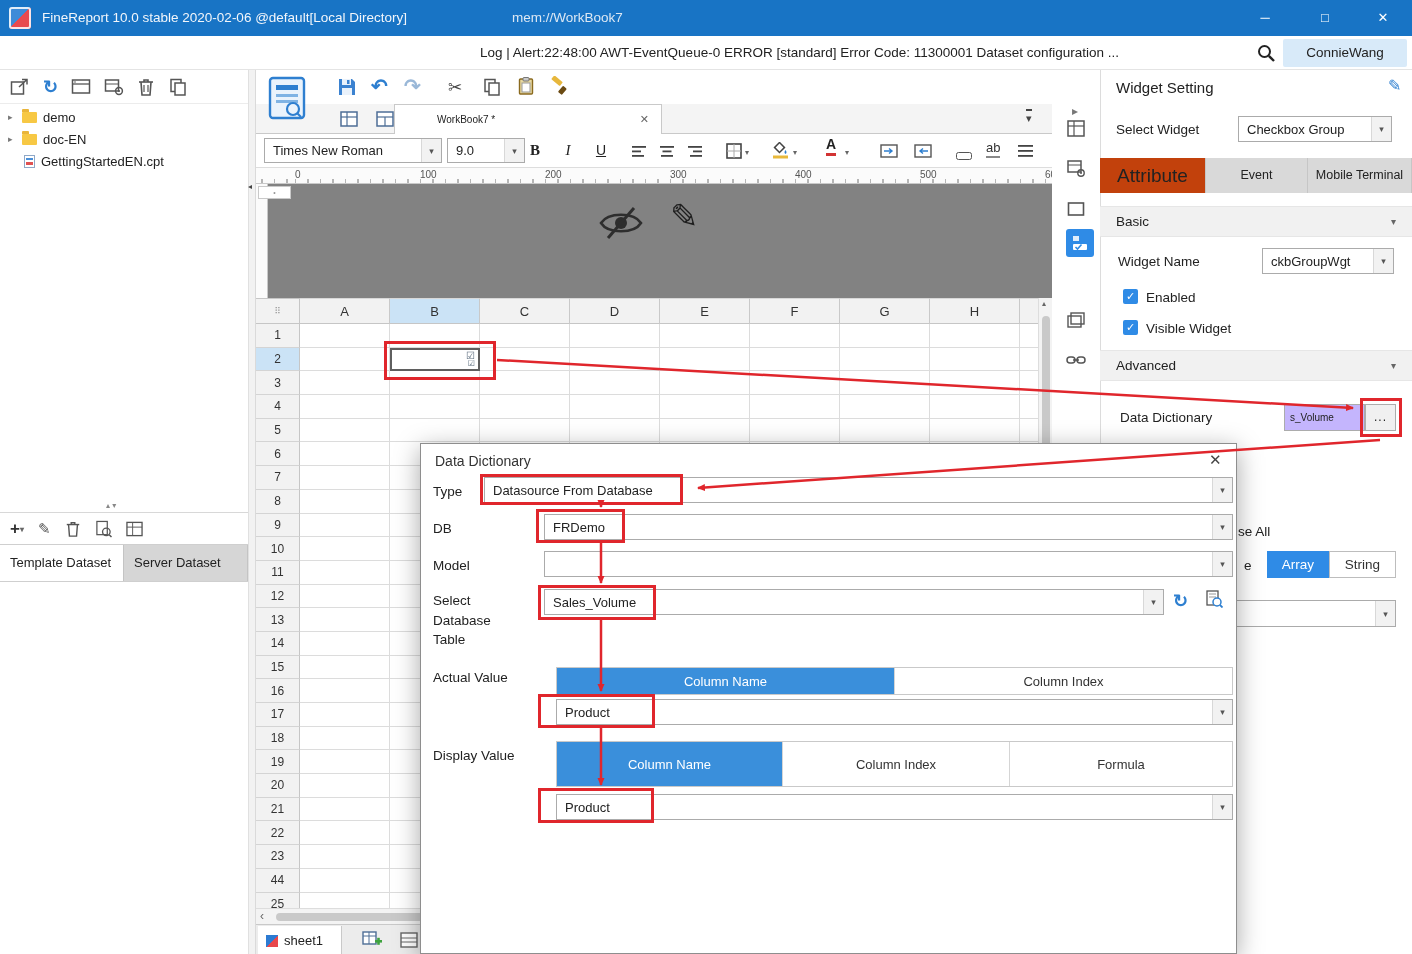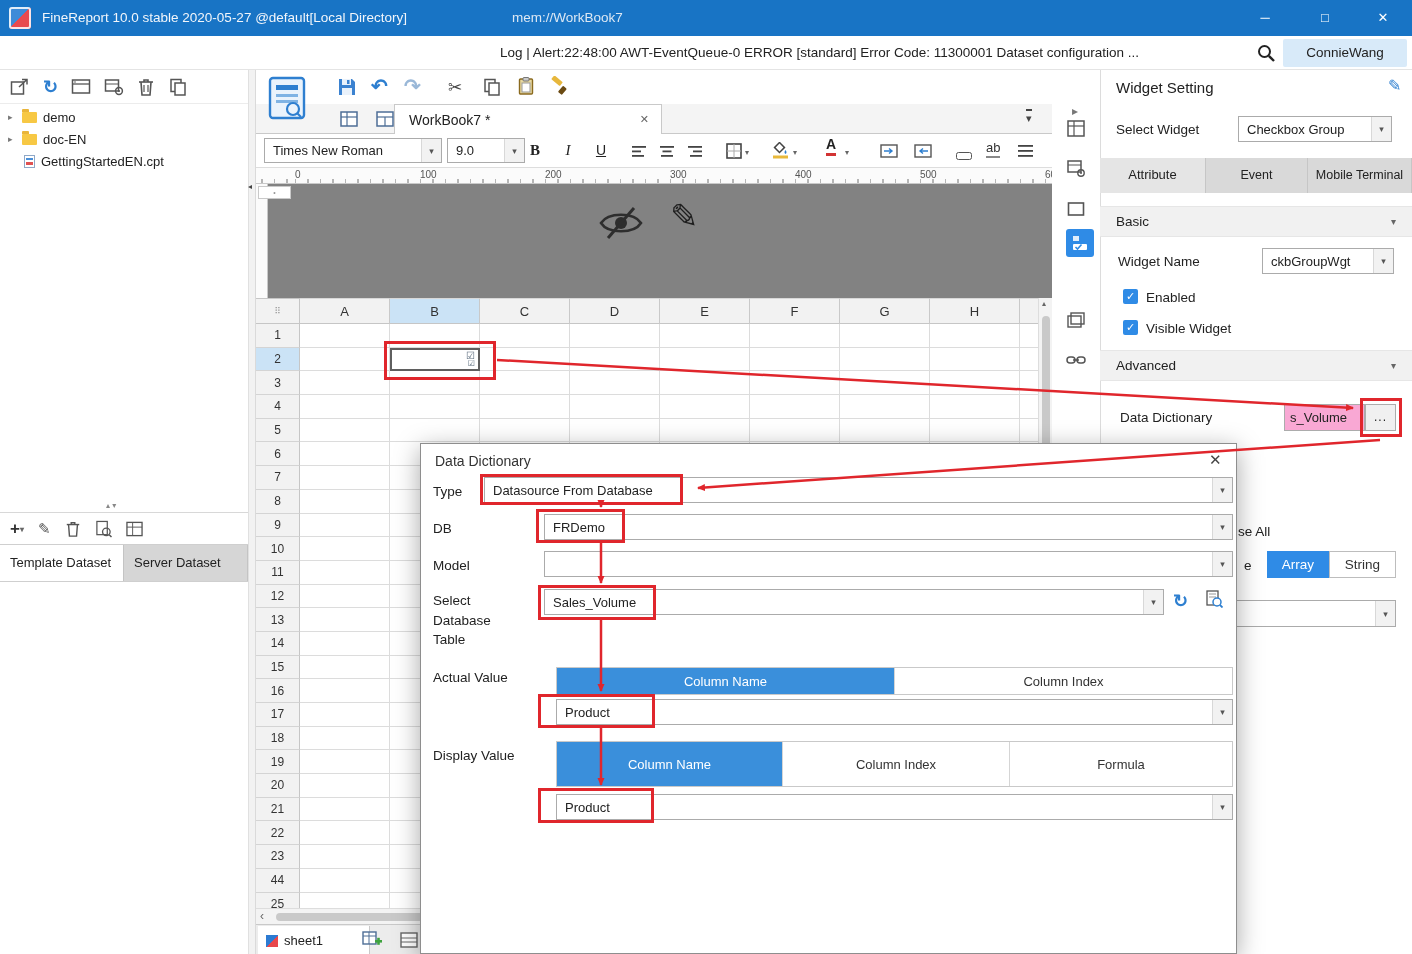--- a/index.html
+++ b/index.html
@@ -8,21 +8,21 @@
 
 .titlebar{position:absolute;left:0;top:0;width:1412px;height:36px;background:#1874C5;color:#F2F6FB}
 .app-logo{position:absolute;left:9px;top:7px;width:22px;height:22px;border-radius:3px;background:linear-gradient(135deg,#3D8BD8 0 50%,#E84A4F 50% 100%);box-shadow:inset 0 0 0 2px rgba(255,255,255,.85)}
 .tb-title{position:absolute;left:42px;top:0;line-height:36px;font-size:13.5px}
 .tb-path{position:absolute;left:512px;top:0;line-height:36px;font-size:13.5px;color:#DCE8F4}
 .winbtn{position:absolute;top:0;width:46px;height:36px;text-align:center;line-height:36px;font-size:13px;color:#fff}
 
 .menubar{position:absolute;left:0;top:36px;width:1412px;height:34px;background:#fff;border-bottom:1px solid #E4E4E4}
 #menu-items{position:absolute;left:6px;top:0;display:flex}
 .menu-item{padding:0 17px;line-height:33px;font-size:13.5px}
-.log-text{position:absolute;left:500px;top:0;line-height:33px;font-size:13.5px;white-space:nowrap;width:748px;overflow:hidden}
+.log-text{position:absolute;left:480px;top:0;line-height:33px;font-size:13.5px;white-space:nowrap;width:748px;overflow:hidden}
 .user-chip{position:absolute;left:1283px;top:3px;width:124px;height:28px;background:#D8EAF9;text-align:center;line-height:28px;font-size:13.5px;border-radius:2px}
 
 .ltoolbar{position:absolute;left:0;top:70px;width:248px;height:34px;background:#fff;border-bottom:1px solid #ECECEC;display:flex;align-items:center;gap:13px;padding-left:10px}
 #file-tree{position:absolute;left:0;top:106px;width:248px}
 .tree-row{display:flex;align-items:center;height:22px;padding-left:8px}
 .tree-arrow{width:14px;font-size:9px;color:#777}
 .ico-folder{width:15px;height:11px;background:#F7C844;border-radius:1px;position:relative;margin-right:6px;flex:none}
 .ico-folder::before{content:"";position:absolute;left:0;top:-3px;width:7px;height:3px;background:#E9B53A;border-radius:1px 1px 0 0}
 .ico-file{width:11px;height:13px;background:#fff;border:1px solid #8FA8C8;margin-right:6px;margin-left:2px;position:relative;flex:none}
 .ico-file::before{content:"";position:absolute;left:1px;top:2px;width:7px;height:2px;background:#4A90D9}
@@ -61,36 +61,36 @@
 .g-c.sel{border:2px solid #5F5F5F}
 .wgt-glyph{position:absolute;right:3px;color:#5A6B7C;line-height:1}
 .wg1{top:1px;font-size:10px}
 .wg2{bottom:1px;font-size:8px}
 
 .vscroll{position:absolute;left:1038px;top:298px;width:14px;height:610px;background:#F3F3F3;border-left:1px solid #DDD}
 .vthumb{position:absolute;left:3px;top:18px;width:8px;height:170px;background:#C9C9C9;border-radius:4px}
 .hscroll{position:absolute;left:256px;top:908px;width:782px;height:16px;background:#F3F3F3;border-top:1px solid #DDD}
 .hthumb{position:absolute;left:20px;top:4px;width:150px;height:8px;background:#C9C9C9;border-radius:4px}
 .sheetbar{position:absolute;left:256px;top:924px;width:796px;height:30px;background:#ECECEC;border-top:1px solid #C9C9C9}
-.sheet-tab{position:absolute;left:2px;top:1px;width:112px;height:29px;background:#fff;border-right:1px solid #C9C9C9;display:flex;align-items:center;padding-left:8px}
+.sheet-tab{position:absolute;left:2px;top:1px;width:84px;height:29px;background:#fff;border-right:1px solid #C9C9C9;display:flex;align-items:center;padding-left:8px}
 .mini-logo{width:12px;height:12px;background:linear-gradient(135deg,#2C7BD2 0 50%,#E8474B 50%);margin-right:6px;flex:none}
 
 .strip{position:absolute;left:1052px;top:70px;width:48px;height:884px;background:#fff}
 .strip-active{position:absolute;left:1066px;top:229px;width:28px;height:28px;background:#2F8BE6;border-radius:3px;display:flex;align-items:center;justify-content:center}
 
 .rpanel{position:absolute;left:1100px;top:70px;width:312px;height:884px;background:#fff;border-left:1px solid #DCDCDC}
 .rp-abs{position:absolute;font-size:13.5px;color:#222}
 #panel-tabs{position:absolute;left:1100px;top:158px;width:312px;height:35px;display:flex}
 .wp-tab{height:35px;display:flex;align-items:center;justify-content:center;font-size:12.5px;background:#D9D9D9;border-right:1px solid #C6C6C6;text-align:center;line-height:1.15;color:#222}
-.wp-tab.active{background:#e5e5e5;font-size:13px}
+.wp-tab.active{background:#c2410c;font-size:19px}
 .sect{position:absolute;left:1100px;width:312px;height:31px;background:#F1F1F1;border-top:1px solid #E6E6E6;border-bottom:1px solid #E6E6E6;display:flex;align-items:center;justify-content:space-between;padding:0 16px;font-size:13.5px}
 .sect .chev{color:#666;font-size:10px}
 .chk{position:absolute;width:15px;height:15px;background:#2F8BE6;border-radius:2px;display:flex;align-items:center;justify-content:center}
 .chk .mark{color:#fff;font-size:11px;line-height:1}
-.txt-input{position:absolute;border:1px solid #ACACAC;background:#f9a8d4;font-size:13px;display:flex;align-items:center;padding:0 5px;overflow:hidden;white-space:nowrap}
+.txt-input{position:absolute;border:1px solid #ACACAC;background:#c4b5fd;font-size:10px;display:flex;align-items:center;padding:0 5px;overflow:hidden;white-space:nowrap}
 .more-btn{position:absolute;background:#F0F0F0;border:1px solid #ACACAC;text-align:center;font-size:12px;letter-spacing:1px;line-height:25px}
 .btn-blue{position:absolute;background:#2F8BE6;color:#fff;font-size:13.5px;display:flex;align-items:center;justify-content:center}
 .btn-plain{position:absolute;background:#fff;border:1px solid #BDBDBD;color:#333;font-size:13.5px;display:flex;align-items:center;justify-content:center}
 
 #dlg{position:absolute;left:420px;top:443px;width:817px;height:511px;background:#fff;border:1px solid #8E8E8E;box-shadow:0 6px 24px rgba(0,0,0,.35);z-index:50}
 .dlg-label{position:absolute;font-size:13.5px;color:#222}
 .dlg-tabbar{position:absolute;display:flex;border:1px solid #C9C9C9;background:#fff}
 .dlg-tab{display:flex;align-items:center;justify-content:center;font-size:13px;color:#333;background:#fff;border-left:1px solid #D5D5D5}
 .dlg-tab:first-child{border-left:none}
 .dlg-tab.active{background:#3A8FDB;color:#fff;border-left:none}
@@ -99,21 +99,21 @@
 #annot{position:absolute;left:0;top:0;z-index:110;pointer-events:none}
 .icon-btn{display:inline-flex;align-items:center;justify-content:center}
 </style>
 </head>
 <body>
 
 <div id="app">
 
   <div class="titlebar">
     <span class="app-logo"></span>
-    <span class="tb-title">FineReport 10.0 stable 2020-05-27 @default[Local Directory]</span>
+    <span class="tb-title">FineReport 10.0 stable 2020-02-06 @default[Local Directory]</span>
     <span class="tb-path">mem://WorkBook7</span>
     <span class="winbtn" style="right:124px">─</span>
     <span class="winbtn" style="right:64px">□</span>
     <span class="winbtn" style="right:6px">✕</span>
   </div>
 
   <div class="menubar">
     <span class="log-text">Log | Alert:22:48:00 AWT-EventQueue-0 ERROR [standard] Error Code: 11300001 Dataset configuration ...</span>
     <span style="position:absolute;left:1256px;top:7px">
       <svg width="20" height="20" viewBox="0 0 20 20">
@@ -254,21 +254,21 @@
           <rect x="1" y="1" width="16" height="14" fill="#fff" stroke="#4E6E96" stroke-width="1.5"></rect>
           <line x1="1" y1="6" x2="17" y2="6" stroke="#4E6E96" stroke-width="1.2"></line>
           <line x1="7" y1="1" x2="7" y2="15" stroke="#4E6E96" stroke-width="1.2"></line>
         </svg></span>
     <span style="position:absolute;left:120px;top:7px"><svg width="18" height="16" viewBox="0 0 18 16">
           <rect x="1" y="1" width="16" height="14" fill="#fff" stroke="#4E6E96" stroke-width="1.5"></rect>
           <line x1="1" y1="6" x2="17" y2="6" stroke="#4E6E96" stroke-width="1.2"></line>
           <line x1="9" y1="6" x2="9" y2="15" stroke="#4E6E96" stroke-width="1.2"></line>
         </svg></span>
     <div class="wb-tab">
-      <span style="margin-left:14px;font-size:14px">WorkBook7 *</span>
+      <span style="margin-left:42px;font-size:10px">WorkBook7 *</span>
       <span style="margin-left:auto;margin-right:12px;color:#666;font-size:11px">✕</span>
     </div>
     <span style="position:absolute;left:770px;top:5px;font-size:11px;color:#444;border-top:2px solid #444;line-height:14px">▾</span>
   </div>
 
   <div class="fmtbar"></div>
   <div class="combo" style="left:264px;top:138px;width:178px;height:25px">
     <span class="val">Times New Roman</span>
     <span class="btn">▾</span>
   </div>

